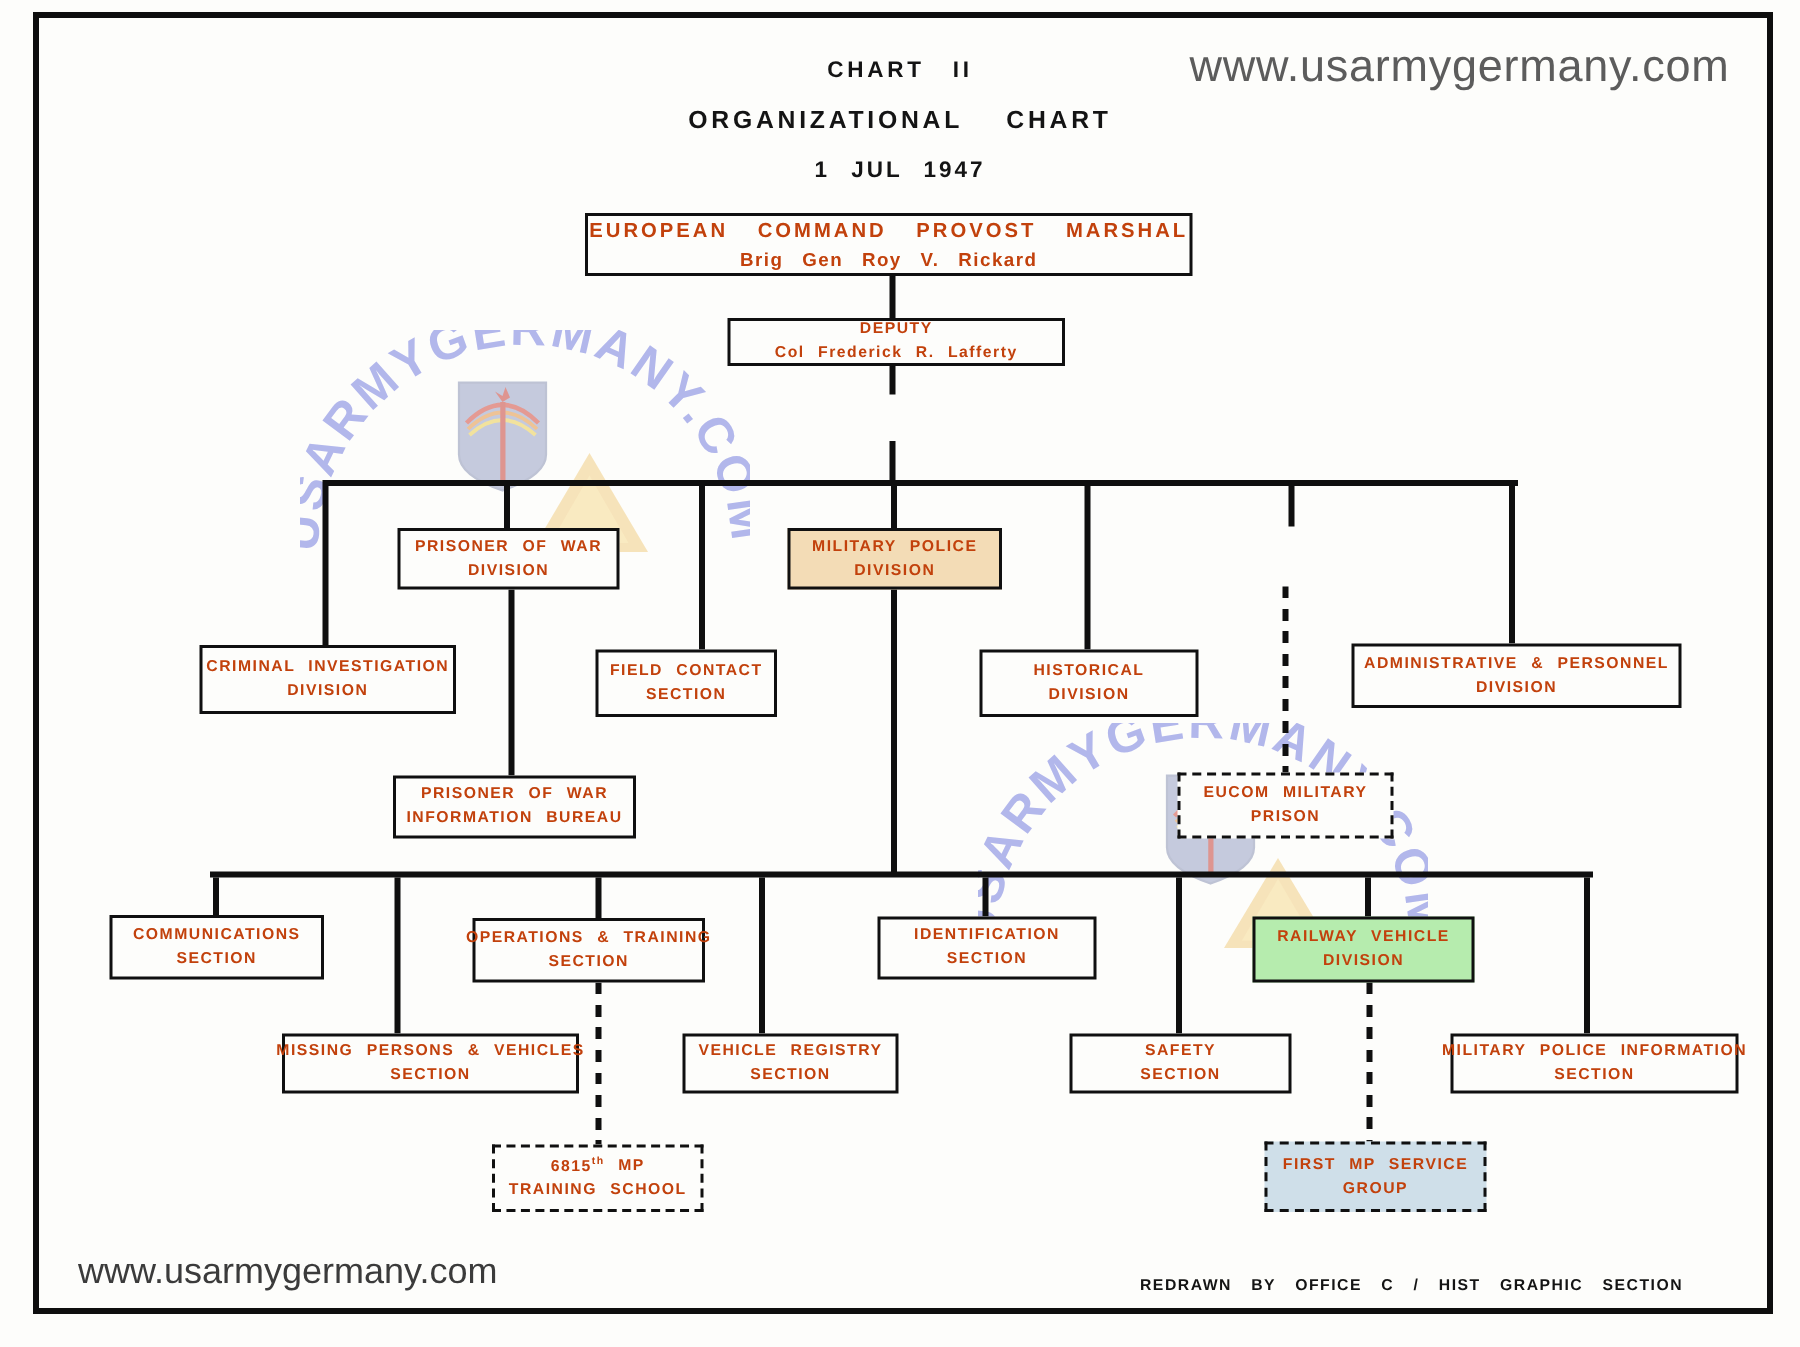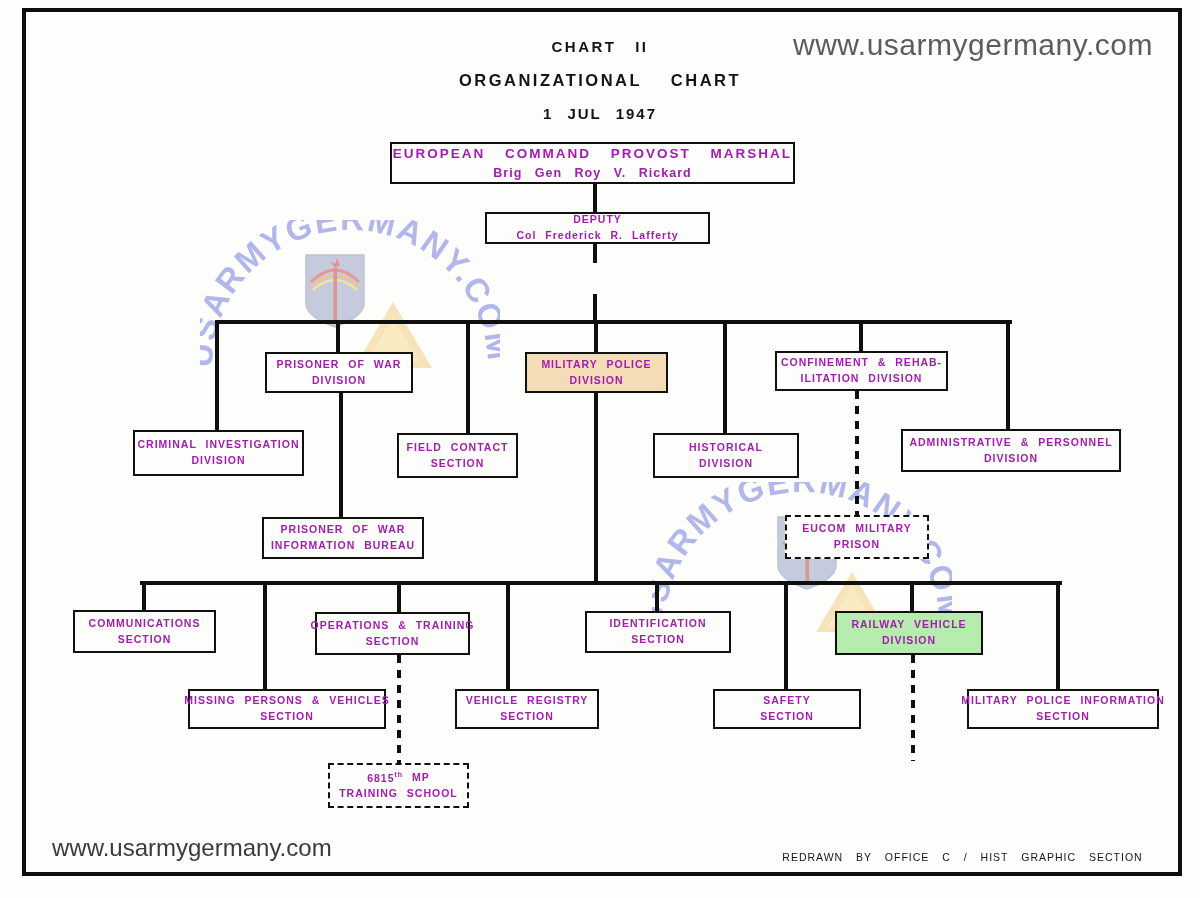--- a/index.html
+++ b/index.html
@@ -16,41 +16,41 @@
   .t { position:absolute; left:420px; width:360px; text-align:center; font-weight:bold; }
   .t-chart { top:38px;  font-size:15px;   letter-spacing:2.5px; word-spacing:12px; }
   .t-main  { top:71px;  font-size:16.5px; letter-spacing:2.5px; word-spacing:22px; }
   .t-date  { top:105px; font-size:15px; letter-spacing:2px;   word-spacing:8px; }
 
   
   .box { position:absolute; box-sizing:border-box; border:2.5px solid #101010;
          background:#fdfdfb; display:flex; flex-direction:column;
          justify-content:center; align-items:center; text-align:center; z-index:3; }
   .bl  { white-space:nowrap; font-weight:bold; font-size:10.5px;
-         letter-spacing:1px; word-spacing:5px; line-height:1.5; color:#a21caf; }
+         letter-spacing:1px; word-spacing:5px; line-height:1.5; color:#c2410c; }
   .bl-big  { font-size:13.5px; letter-spacing:2px; word-spacing:14px; }
   .bl-name { font-size:12.5px; letter-spacing:1px; word-spacing:8px; }
   .dashed  { border-style:dashed; border-width:2.5px; }
   .fill-tan   { background:#f3dcb6; }
   .fill-green { background:#b6ecae; }
   .fill-blue  { background:#cfdfe9; }
   sup { font-size:7px; }
   .gapL { margin-left:9px; }
 
   
   .ln    { position:absolute; background:#0f0f0f; z-index:2; }
   .vdash { position:absolute; width:4px; z-index:1;
            background-image:repeating-linear-gradient(180deg,#0f0f0f 0 8px,transparent 8px 15px); }
 
   
   .wm-tr { position:absolute; left:793px; top:28px; width:380px;
            font-size:30px; color:#5c5c5c; letter-spacing:0.5px; z-index:5; }
   .wm-bl { position:absolute; left:52px; top:834px; font-size:24px; color:#3b3b3b; z-index:5; }
-  .credit { position:absolute; left:760px; top:851px; width:405px; text-align:center;
-            font-weight:normal; font-size:10.5px; letter-spacing:1px; word-spacing:9px; z-index:5; }
+  .credit { position:absolute; left:760px; top:851px; width:405px; text-align:left;
+            font-weight:bold; font-size:10.5px; letter-spacing:1px; word-spacing:9px; z-index:5; }
   .wm-svg { position:absolute; z-index:1; }
 </style>
 </head>
 <body>
 
 <div class="stage">
 
   <div class="frame"></div>
 
   <div class="t t-main">ORGANIZATIONAL CHART</div>
@@ -138,24 +138,20 @@
   <div class="box" style="left:265px; top:352px; width:148px; height:41px">
     <div class="bl">PRISONER OF WAR</div>
     <div class="bl">DIVISION</div>
   </div>
 
   <div class="box fill-tan" style="left:525px; top:352px; width:143px; height:41px">
     <div class="bl">MILITARY POLICE</div>
     <div class="bl">DIVISION</div>
   </div>
 
-  <div class="box" style="left:775px; top:351px; width:173px; height:40px">
-    <div class="bl">CONFINEMENT &amp; REHAB-</div>
-    <div class="bl">ILITATION DIVISION</div>
-  </div>
 
   <div class="box" style="left:133px; top:430px; width:171px; height:46px">
     <div class="bl">CRIMINAL INVESTIGATION</div>
     <div class="bl">DIVISION</div>
   </div>
 
   <div class="box" style="left:397px; top:433px; width:121px; height:45px">
     <div class="bl">FIELD CONTACT</div>
     <div class="bl">SECTION</div>
   </div>
@@ -220,16 +216,20 @@
     <div class="bl">SECTION</div>
   </div>
 
   <div class="box dashed" style="left:328px; top:763px; width:141px; height:45px">
     <div class="bl">
       <span>6815</span><sup>th</sup><span class="gapL">MP</span>
     </div>
     <div class="bl">TRAINING SCHOOL</div>
   </div>
 
+  <div class="box dashed fill-blue" style="left:843px; top:761px; width:148px; height:47px">
+    <div class="bl">FIRST MP SERVICE</div>
+    <div class="bl">GROUP</div>
+  </div>
 
   <div class="credit">REDRAWN BY OFFICE C / HIST GRAPHIC SECTION</div>
 
 </div>
 
 </body></html>

